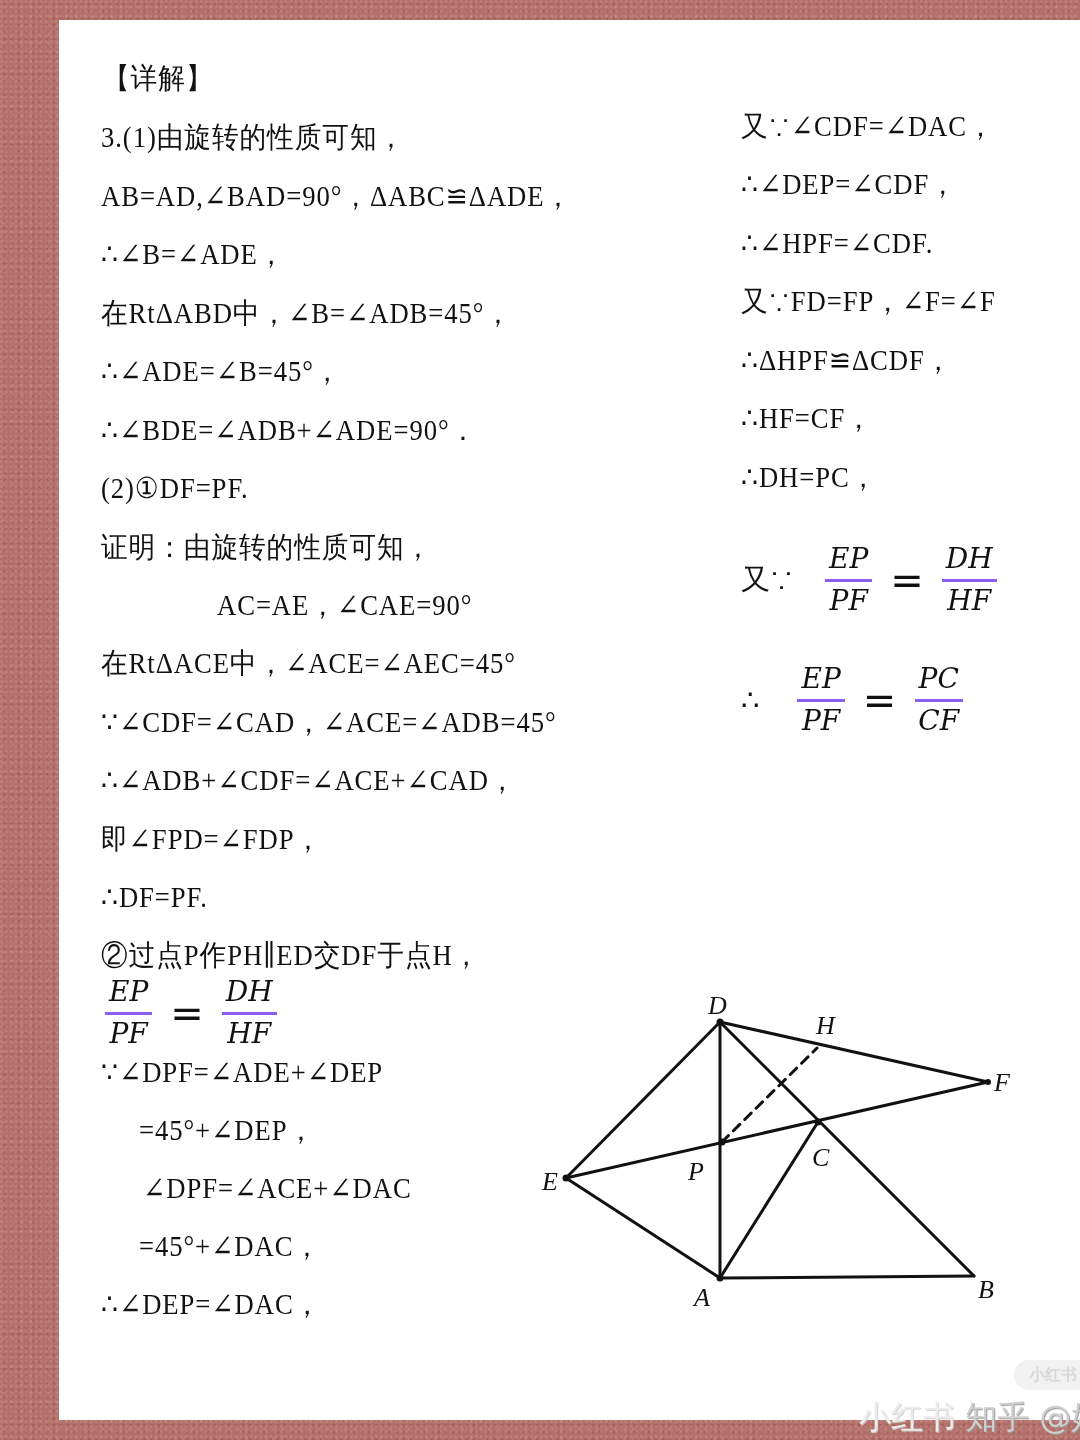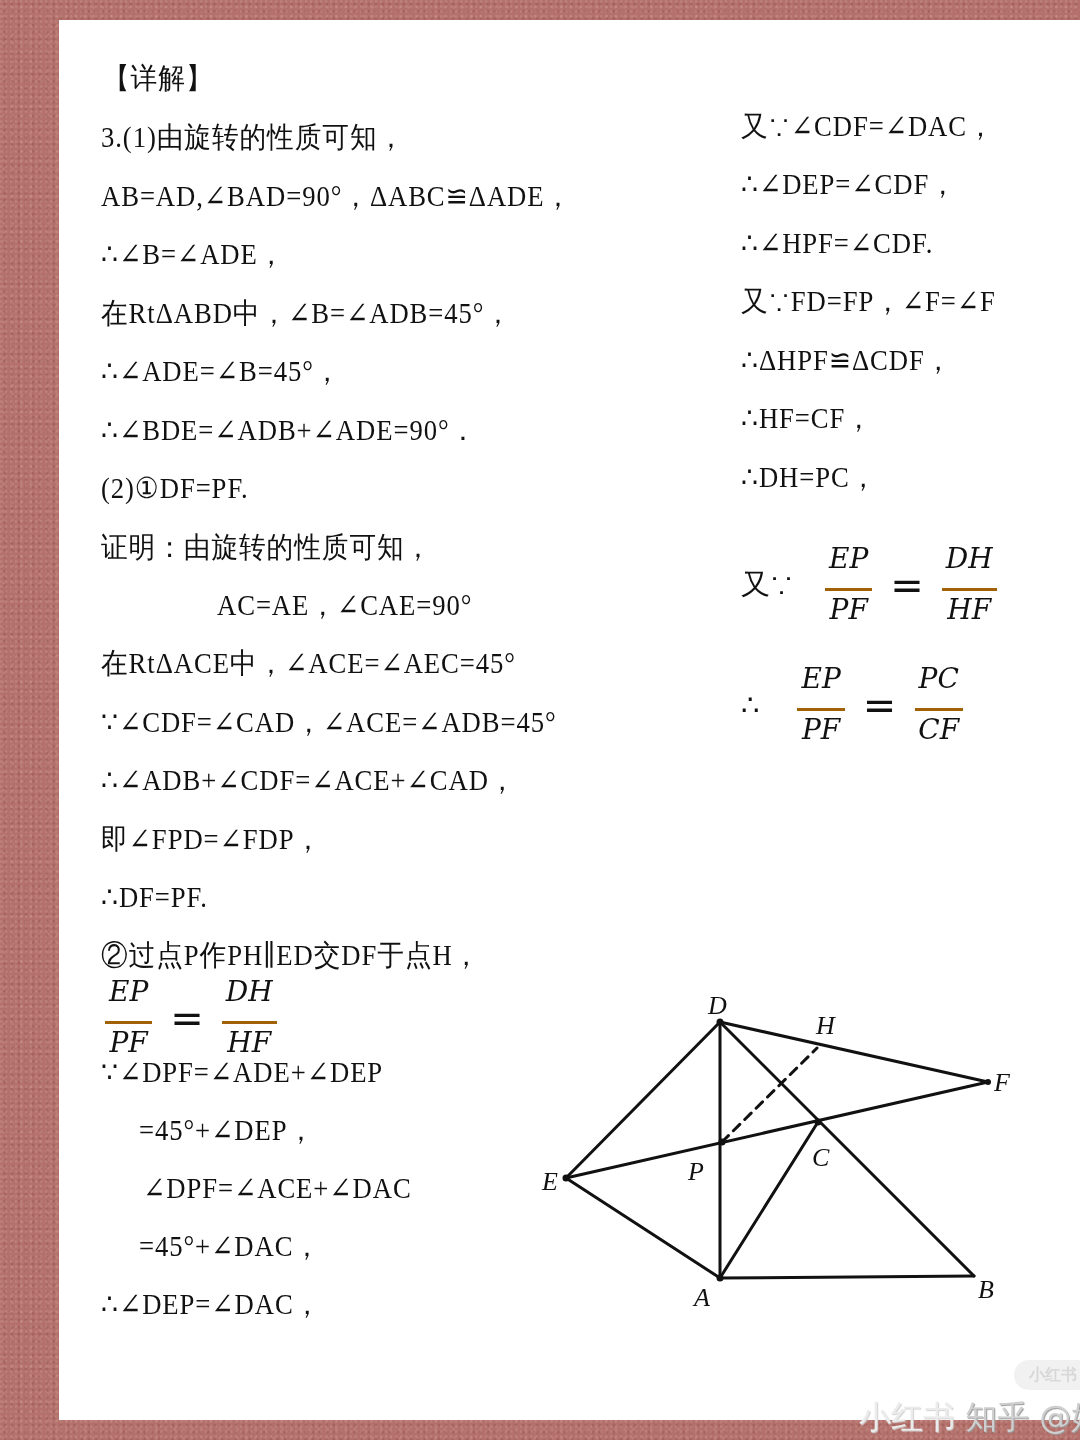--- a/index.html
+++ b/index.html
@@ -25,21 +25,21 @@
       letter-spacing: 1px;
       transform: scaleX(0.92); transform-origin: left center;
     }
     .frac-row { position: absolute; display: flex; align-items: center; color: #111; }
     .frac-prefix { font-size: 29px; font-family: "Liberation Serif", "DejaVu Serif", serif; white-space: pre; margin-right: 12px; }
     .frac {
       display: inline-flex; flex-direction: column; align-items: center;
       font-family: "DejaVu Serif", "Liberation Serif", serif; font-style: italic;
       font-size: 28px; line-height: 34px; margin: 0 4px;
     }
-    .frac .num { padding: 0 4px 12px; border-bottom: 3px solid #a16207; }
+    .frac .num { padding: 0 4px 3px; border-bottom: 3px solid #8b5cf6; }
     .frac .den { padding: 2px 4px 0; text-align: center; }
     .eq { font-size: 40px; margin: 0 14px; font-family: "DejaVu Sans", sans-serif; }
     .diagram { position: absolute; left: 530px; top: 980px; }
     .watermark-badge {
       position: absolute; left: 955px; top: 1340px; width: 78px; height: 30px;
       border-radius: 15px; background: #f1f1f1; color: #d8d8d8;
       font-family: "DejaVu Sans", sans-serif; font-size: 16px; font-weight: bold;
       text-align: center; line-height: 30px;
     }
     .watermark {

